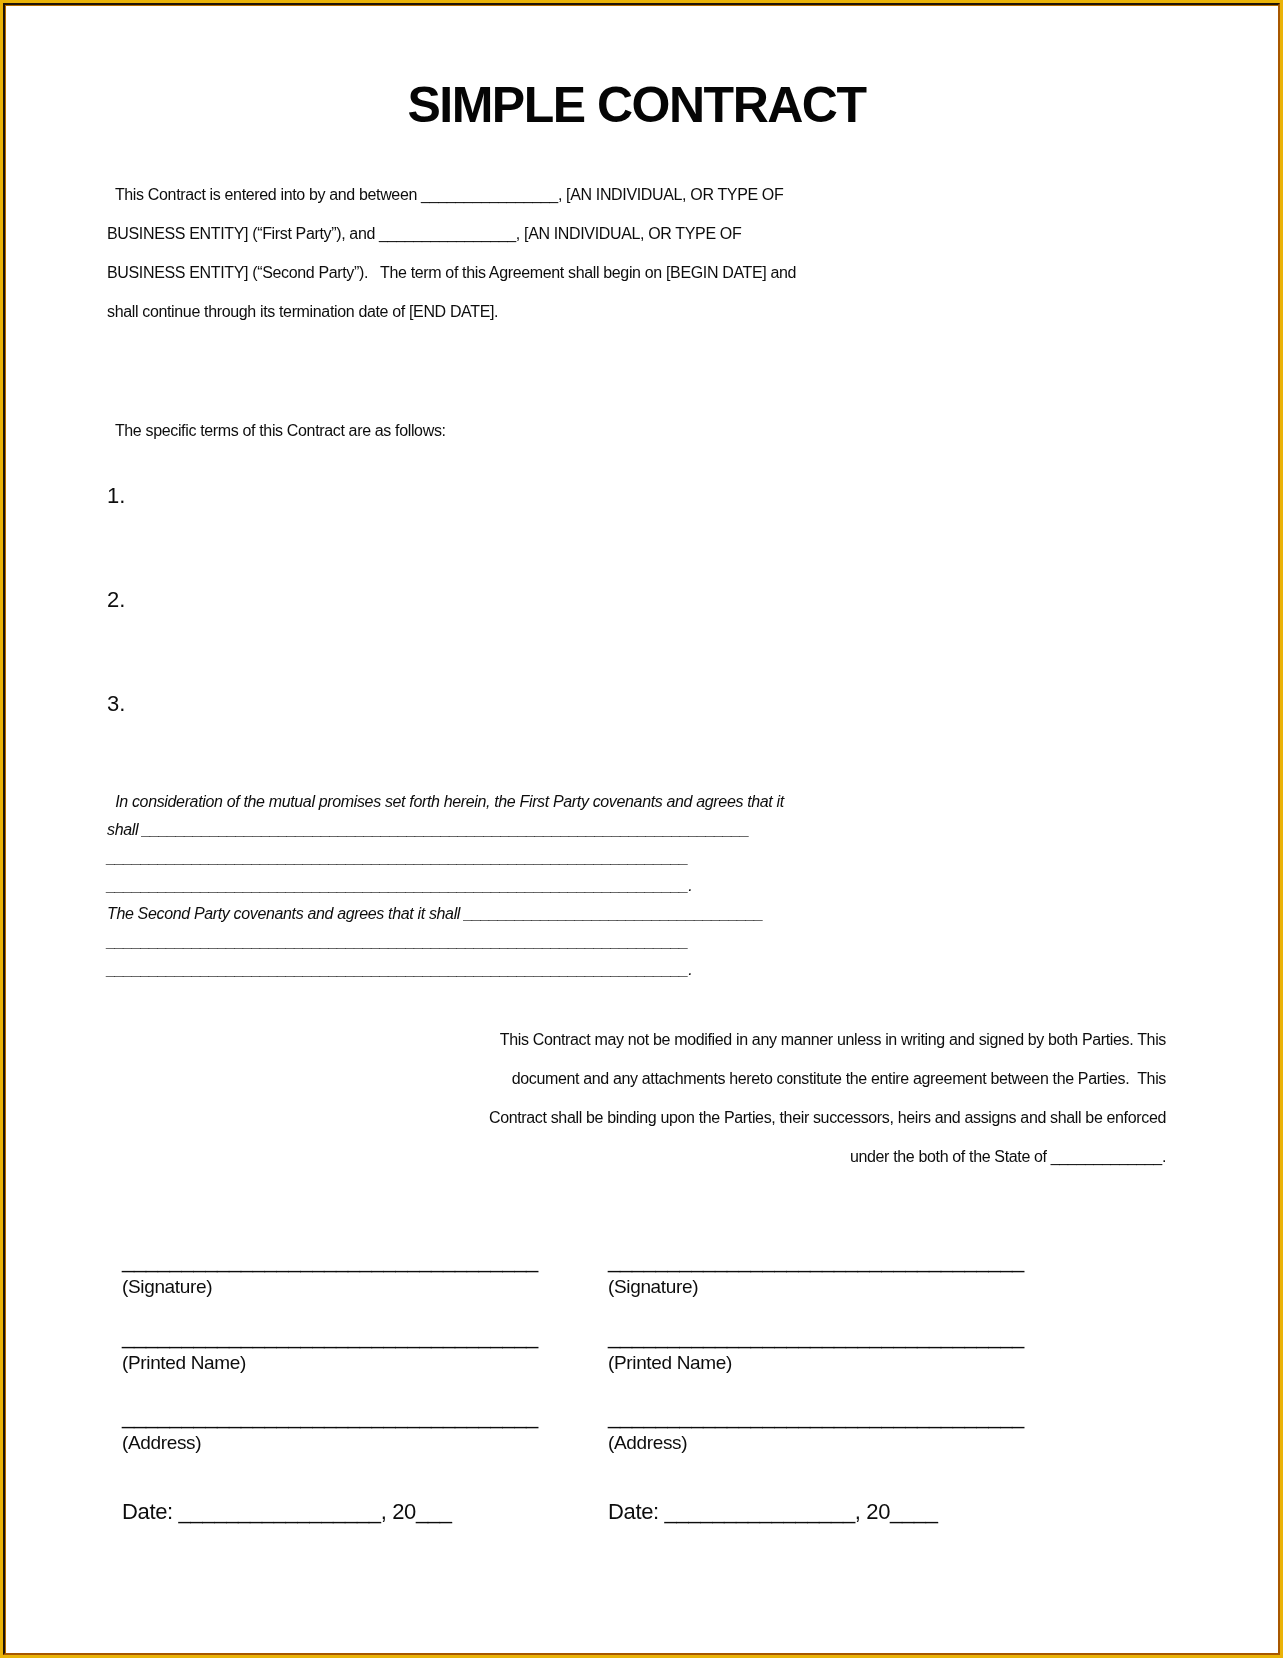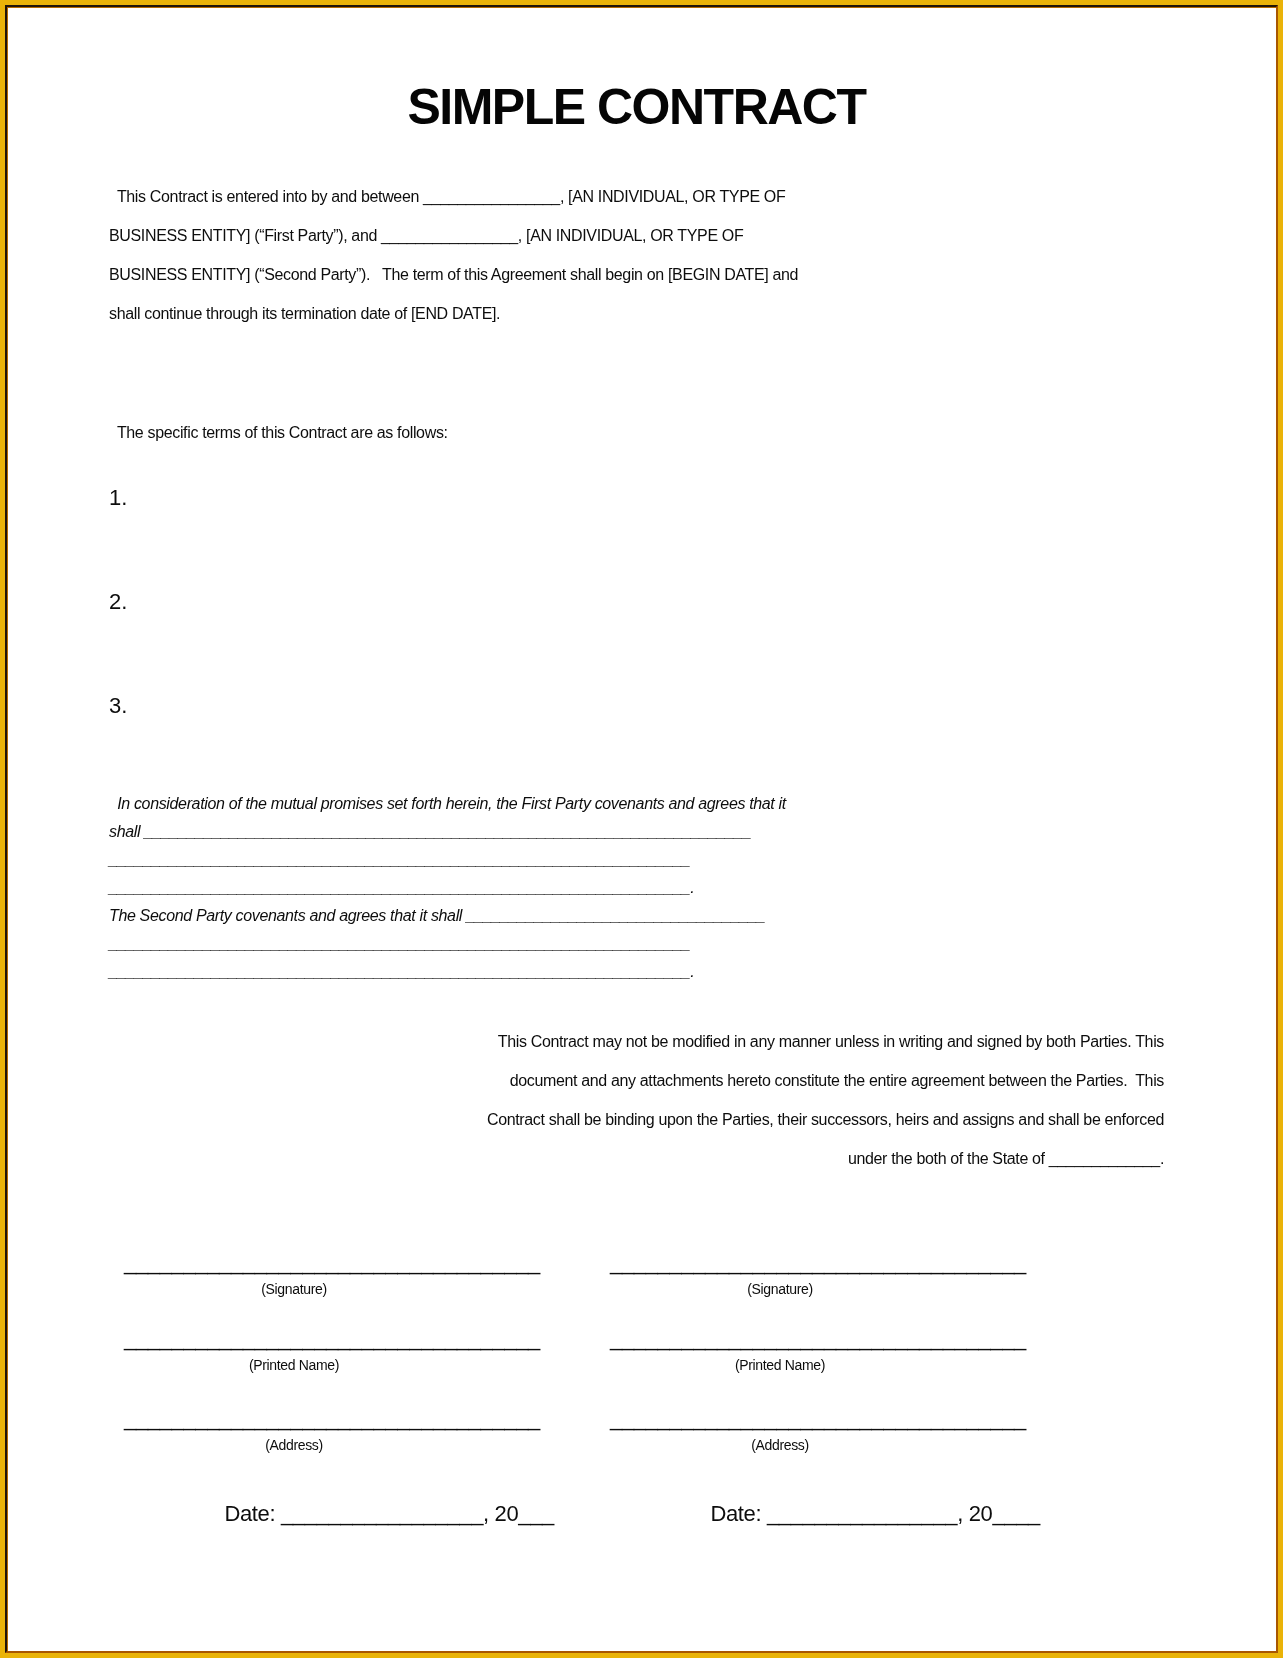--- a/index.html
+++ b/index.html
@@ -1,18 +1,18 @@
 <!DOCTYPE html>
 <html><head>
 <meta charset="utf-8">
 <style>
   html,body { margin:0; padding:0; background:#ffffff; }
   .page {
     width:1283px; height:1658px; box-sizing:border-box;
-    border:5px solid #eab308; background:#ffffff;
+    border:3px solid #eab308; background:#ffffff;
     font-family:"Liberation Sans", sans-serif; color:#0d0d0d;
   }
   .inner {
     width:100%; height:100%; box-sizing:border-box;
     border-top:2px solid #1f1408; border-left:2px solid #1f1408;
     border-right:2px solid #a85700; border-bottom:2px solid #a85700;
     box-shadow: inset 1px 1px 0 #b36a00;
     padding:0 112px 0 102px; overflow:hidden;
   }
   .title {
@@ -25,26 +25,26 @@
   .tight  .line { line-height:28px; }
   .intro        { margin-top:42px; }
   .heading      { margin-top:80px; }
   .term         { margin-top:0; font-size:22px; line-height:39px; margin-bottom:65px; }
   .term-first   { margin-top:26px; }
   .consideration{ margin-top:22px;font-style:italic; }
   .modification { margin-top:36px;text-align:right; }
   .sig-section  { margin-top:72px; display:flex; gap:56px;margin-left:15px; }
   .sig-col      { width:430px; }
   .sig-line     { font-size:22px; line-height:26px; letter-spacing:-0.35px; white-space:pre; }
-  .sig-label    { font-size:14px; line-height:26px; letter-spacing:-0.35px;
-                  text-align:center; padding-right:90px; }
+  .sig-label    { font-size:19px; line-height:26px; letter-spacing:-0.35px;
+                  text-align:left; padding-right:90px; }
   .gap-sm       { margin-top:24px; }
   .gap-md       { margin-top:28px; }
   .date-row     { margin-top:42px; font-size:22px; line-height:28px;
-                  letter-spacing:-0.35px; white-space:pre;text-align:right; }
+                  letter-spacing:-0.35px; white-space:pre; }
 </style>
 </head>
 <body>
 
 <div class="page">
   <div class="inner">
 
     <h1 class="title">SIMPLE CONTRACT</h1>
 
     <div class="para double intro">

